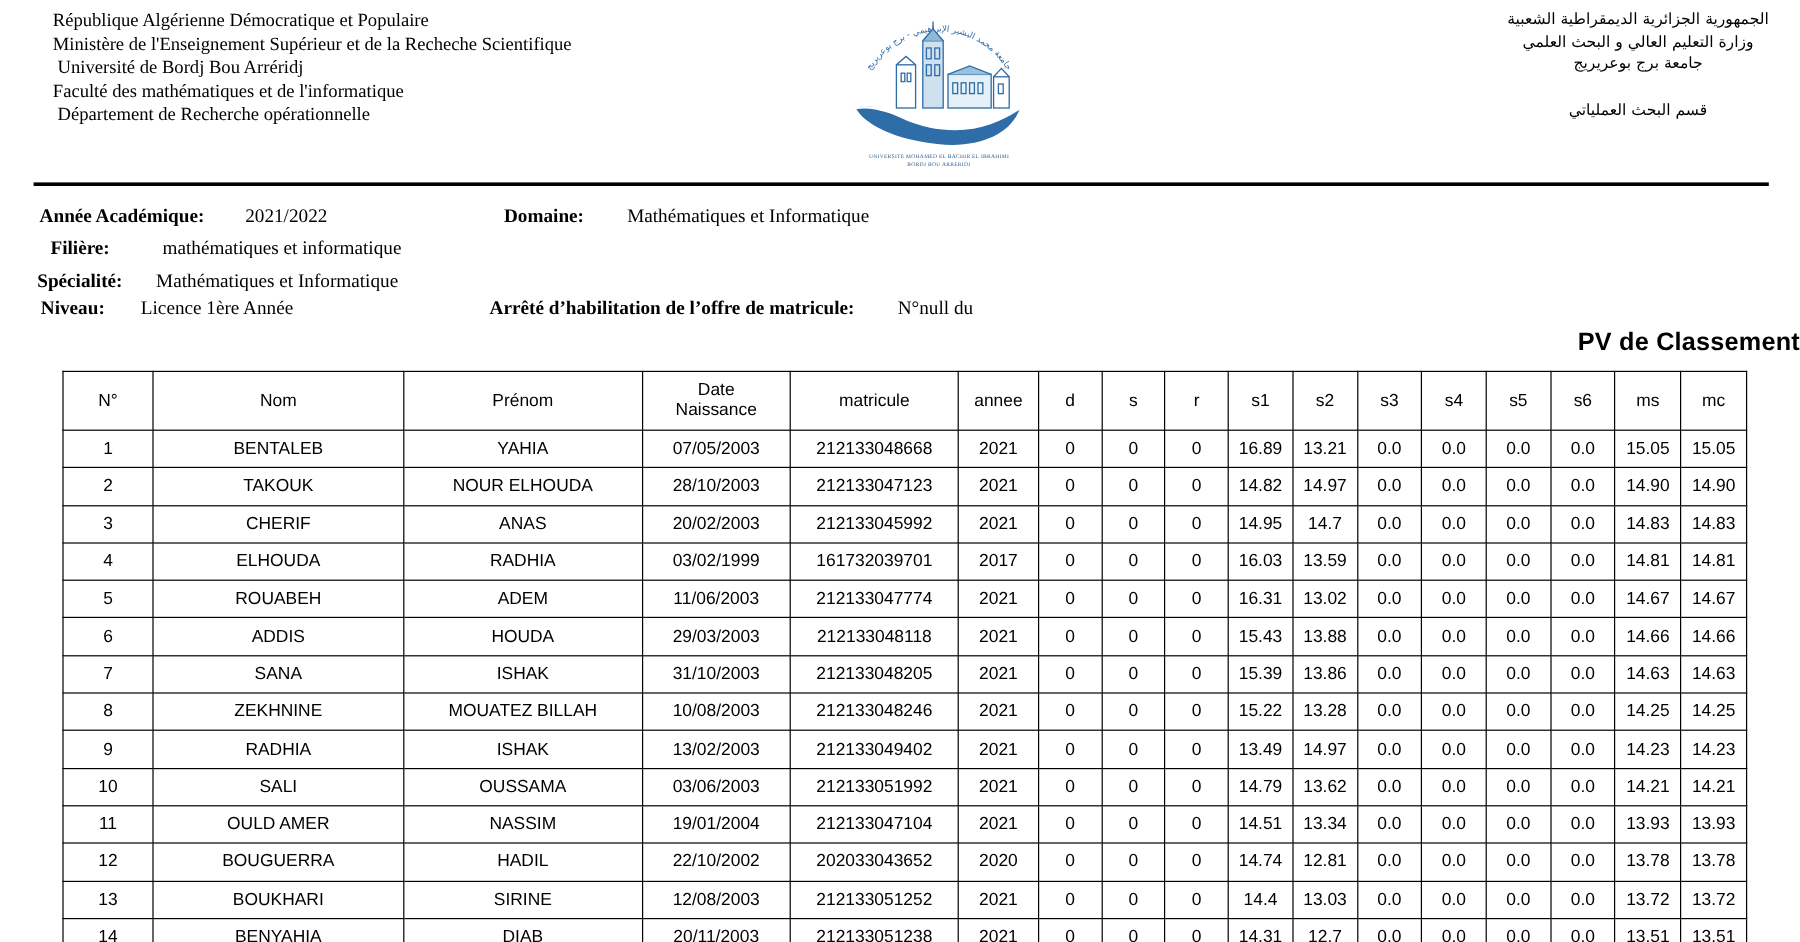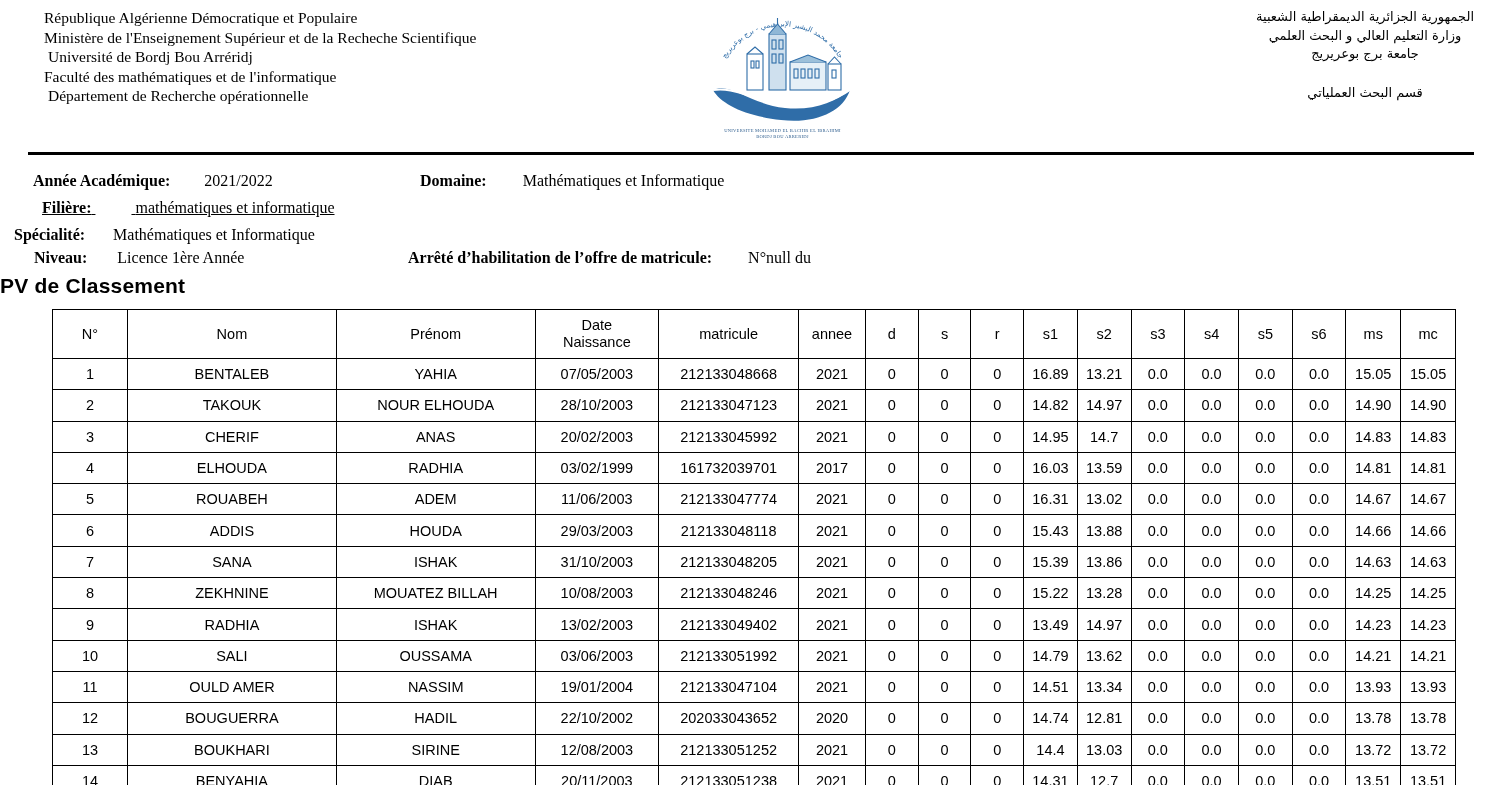--- a/index.html
+++ b/index.html
@@ -97,39 +97,39 @@
   }
   .lbl {
     font-weight: bold;
     font-size: 16px;
   }
   .val {
     font-weight: normal;
     font-size: 16px;
   }
   .r-annee   { left: 33px;  top: 4px; }
-  .r-filiere { left: 42px;  top: 31px; text-decoration: underline; }
-  .r-spec    { left: 14px;  top: 58px; }
+  .r-filiere { left: 42px;  top: 31px; }
+  .r-spec    { left: 31px;  top: 58px; }
   .r-niveau  { left: 34px;  top: 81px; }
   .r-domaine { left: 420px; top: 4px; }
   .r-arrete  { left: 408px; top: 81px; }
 
   .gapA { display: inline-block; width: 26px; }
   .gapB { display: inline-block; width: 22px; }
   .gapC { display: inline-block; width: 28px; }
   .gapD { display: inline-block; width: 20px; }
   .gapE { display: inline-block; width: 36px; }
 
   
   .pv-title {
     position: absolute;
     left: 0;
     top: 274px;
     width: 1500px;
-    text-align: left;
+    text-align: right;
     font-family: "Liberation Sans", "DejaVu Sans", sans-serif;
     font-weight: bold;
     font-size: 21px;
     letter-spacing: 0.2px;
   }
 
   
   .table-wrap {
     position: absolute;
     left: 52px;

